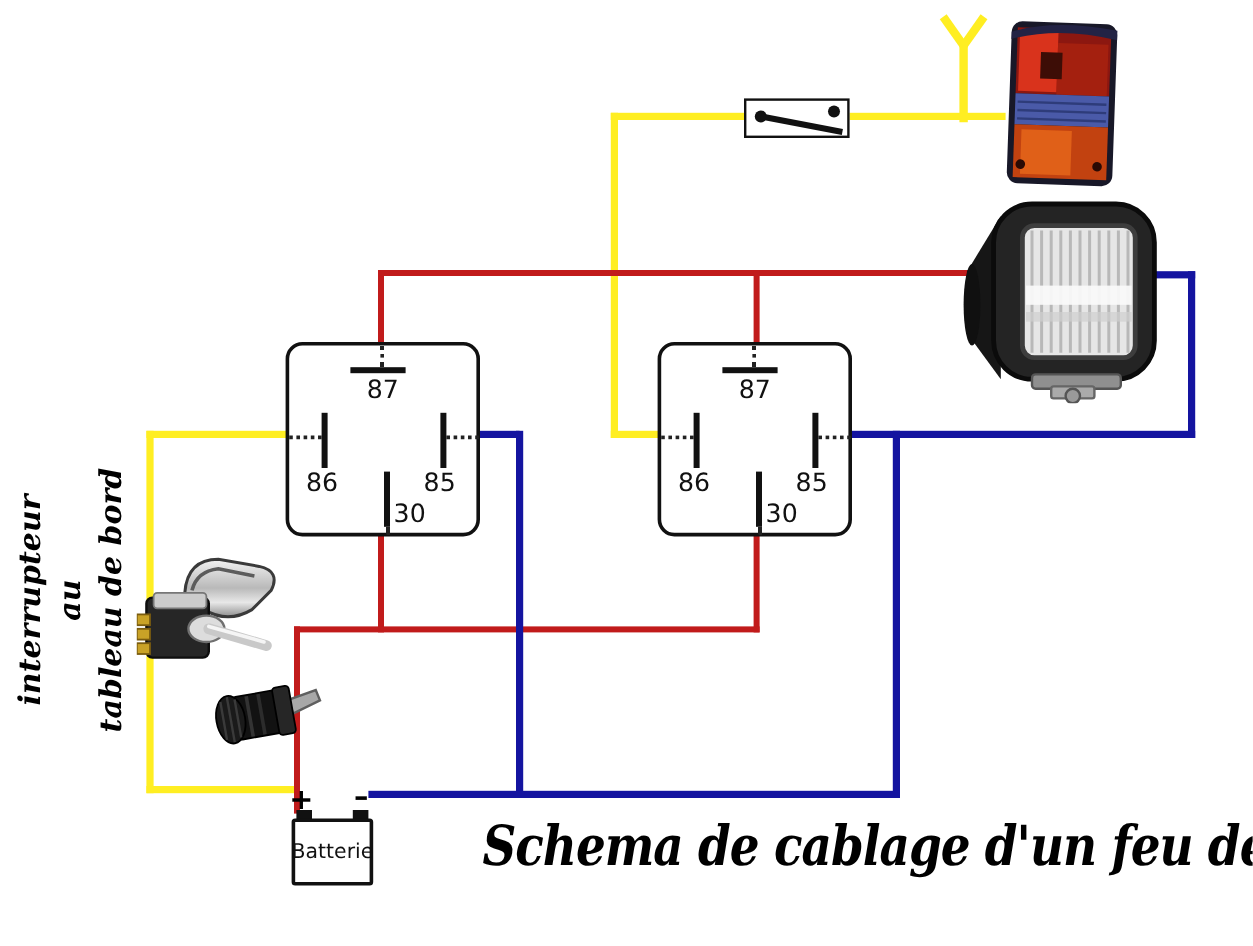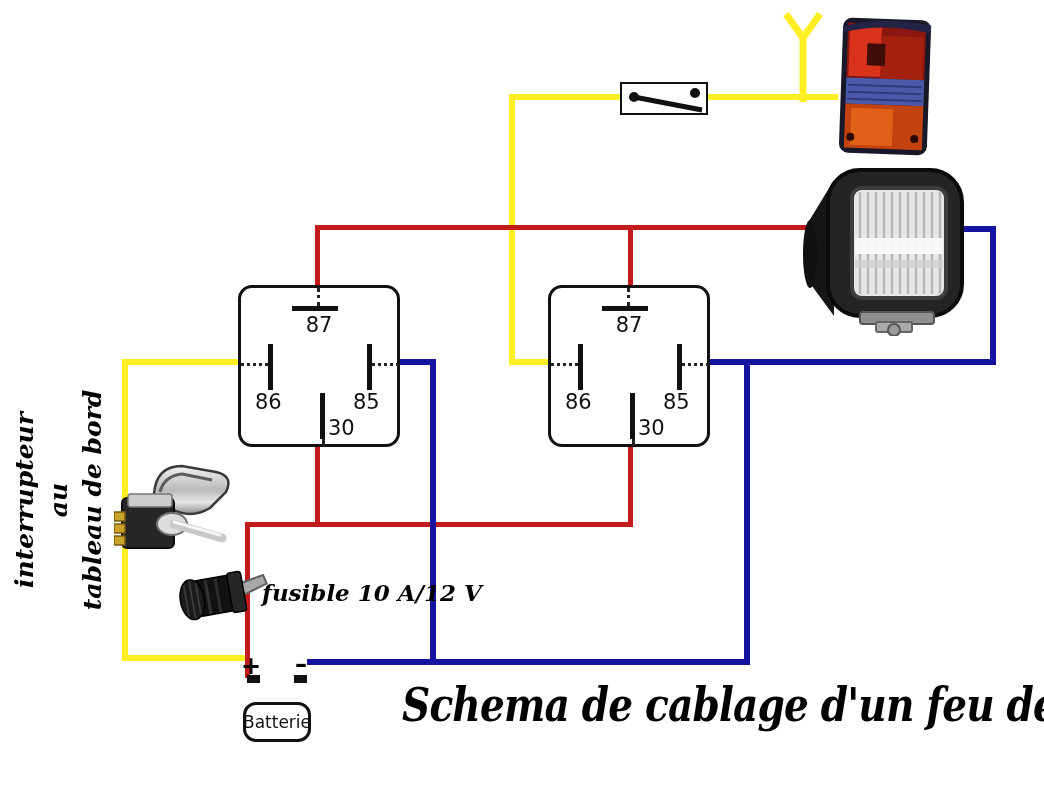--- a/index.html
+++ b/index.html
@@ -16,23 +16,23 @@
   .relay .dotv{position:absolute;width:0;border-left:3px dotted #222;}
   .relay .doth{position:absolute;height:0;border-top:3px dotted #222;}
   .script{font-family:"DejaVu Serif","Liberation Serif",serif;font-style:italic;color:#000;}
   .optlabel{position:absolute;left:540px;top:30px;width:256px;text-align:center;
             font-size:28px;font-weight:600;}
   .dashlabel{position:absolute;left:-52px;top:448px;width:224px;height:104px;
              transform:rotate(-90deg);text-align:center;font-size:25px;font-weight:600;line-height:34px;}
   .fuselabel{position:absolute;left:262px;top:579px;width:220px;font-size:23px;font-weight:600;}
   .titlelabel{position:absolute;left:402px;top:678px;white-space:nowrap;font-size:46px;
               font-weight:600;letter-spacing:-1px;transform:scaleX(0.85);transform-origin:left center;}
-  .batt{position:absolute;left:243px;top:682px;width:68px;height:40px;border:3px solid #111;
-        border-radius:13px;background:#fff;box-sizing:border-box;display:flex;
-        align-items:center;justify-content:center;font-size:17px;color:#111;margin-top:20px;}
+  .batt{position:absolute;left:243px;top:682px;width:68px;height:56px;border:3px solid #111;
+        border-radius:3px;background:#fff;box-sizing:border-box;display:flex;
+        align-items:center;justify-content:center;font-size:17px;color:#111;}
   .battterm{position:absolute;width:13px;height:8px;background:#111;}
   .battsign{position:absolute;font-size:24px;font-weight:bold;color:#000;
             font-family:"DejaVu Sans",sans-serif;}
   .swbox{position:absolute;left:620px;top:82px;width:88px;height:33px;border:2px solid #111;
          background:#fff;box-sizing:border-box;}
   svg{position:absolute;}
 </style>
 </head>
 <body>
 
@@ -192,17 +192,16 @@
     <span>Batterie</span>
   </div>
 
 
   <div class="script dashlabel">
     <div>interrupteur</div>
     <div>au</div>
     <div>tableau de bord</div>
   </div>
 
-  <div class="script fuselabel">fusible 10 A/12 V</div>
 
   <div class="script titlelabel">Schema de cablage d'un feu de travail</div>
 
 </div>
 
 </body></html>

